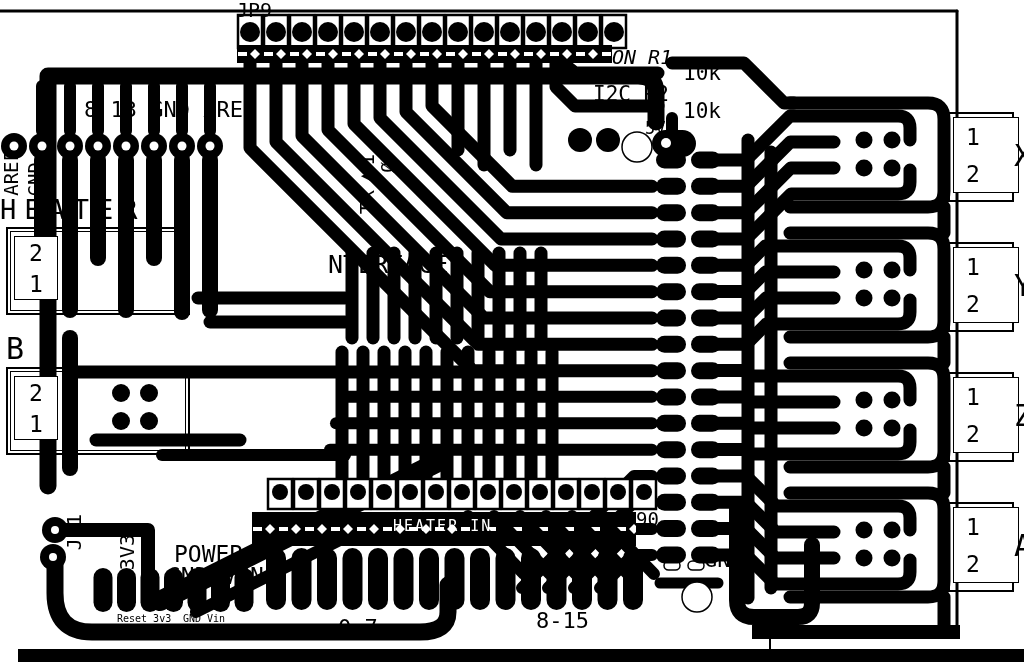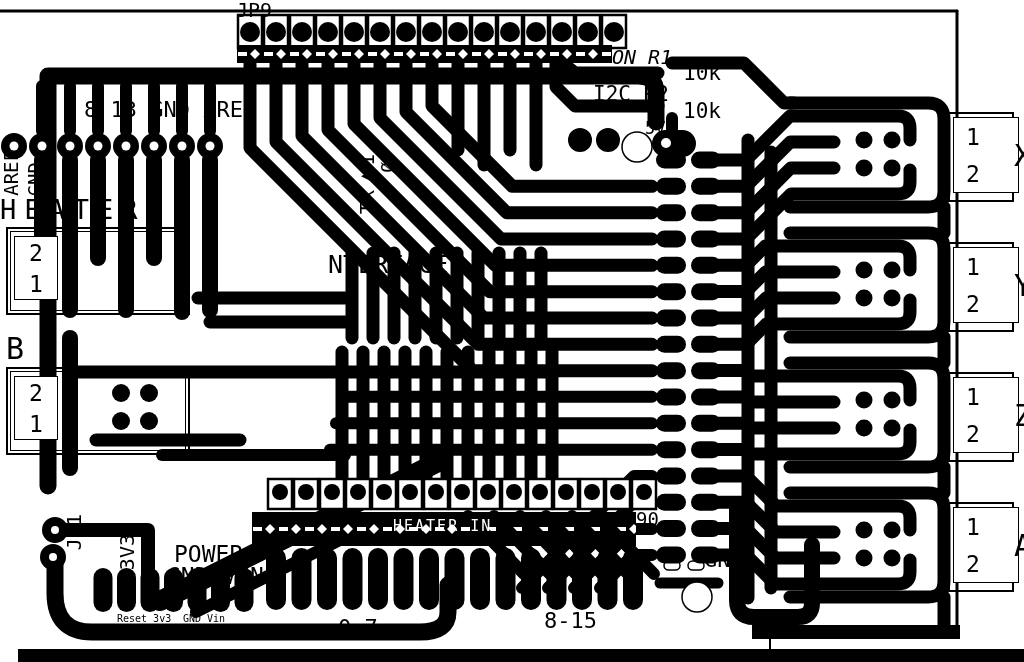--- a/index.html
+++ b/index.html
@@ -341,21 +341,21 @@
     <div class="lab" style="left:236px;top:0;font-size:20px;">JP9</div>
     <div class="lab" style="left:84px;top:99px;font-size:22px;">8 13 GND AREF</div>
     <div class="lab" style="left:612px;top:47px;font-size:20px;font-style:italic;">ON R1</div>
     <div class="lab" style="left:683px;top:63px;font-size:21px;">10k</div>
     <div class="lab" style="left:683px;top:101px;font-size:21px;">10k</div>
     <div class="lab" style="left:645px;top:120px;font-size:17px;">5V</div>
     <div class="lab" style="left:6px;top:334px;font-size:30px;">B</div>
     <div class="lab" style="left:393px;top:519px;font-size:15px;letter-spacing:2px;color:#fff;">HEATER IN</div>
     <div class="lab" style="left:636px;top:510px;font-size:19px;">90</div>
     <div class="lab" style="left:338px;top:610px;font-size:22px;margin-top:7px;">0-7</div>
-    <div class="lab" style="left:536px;top:610px;font-size:22px;margin-left:8px;">8-15</div>
+    <div class="lab" style="left:536px;top:610px;font-size:22px;">8-15</div>
     <div class="lab" style="left:704px;top:549px;font-size:22px;">GND</div>
   </div>
 
   <div class="lconn" style="top:227px;">
     <div class="lc-outer"></div>
     <div class="lc-inner"></div>
     <div class="lc-pinbox">
       <span>2</span>
       <span>1</span>
     </div>

